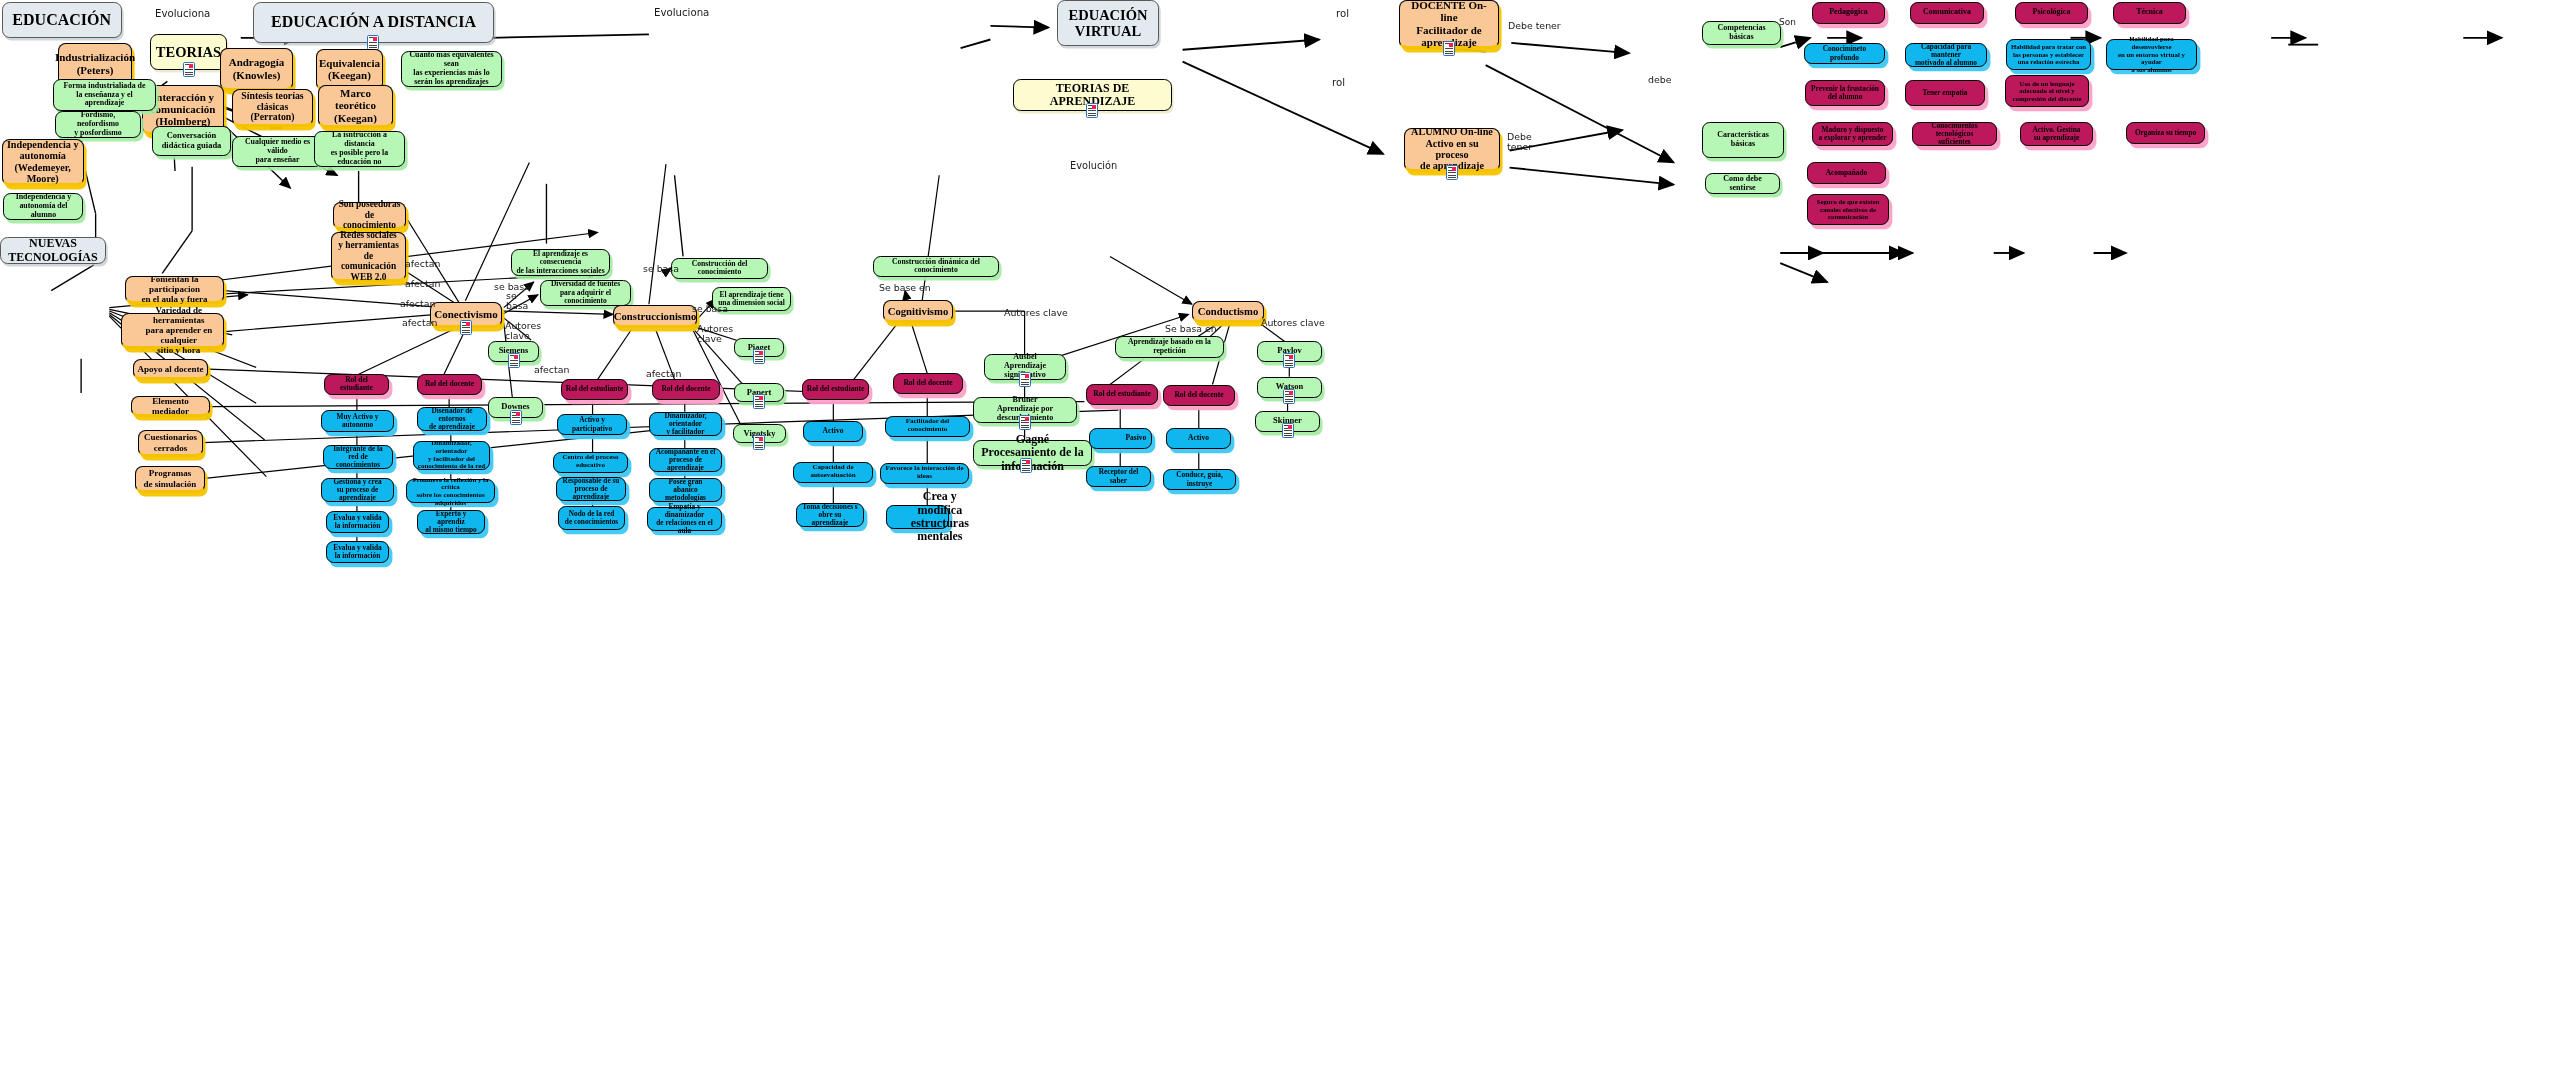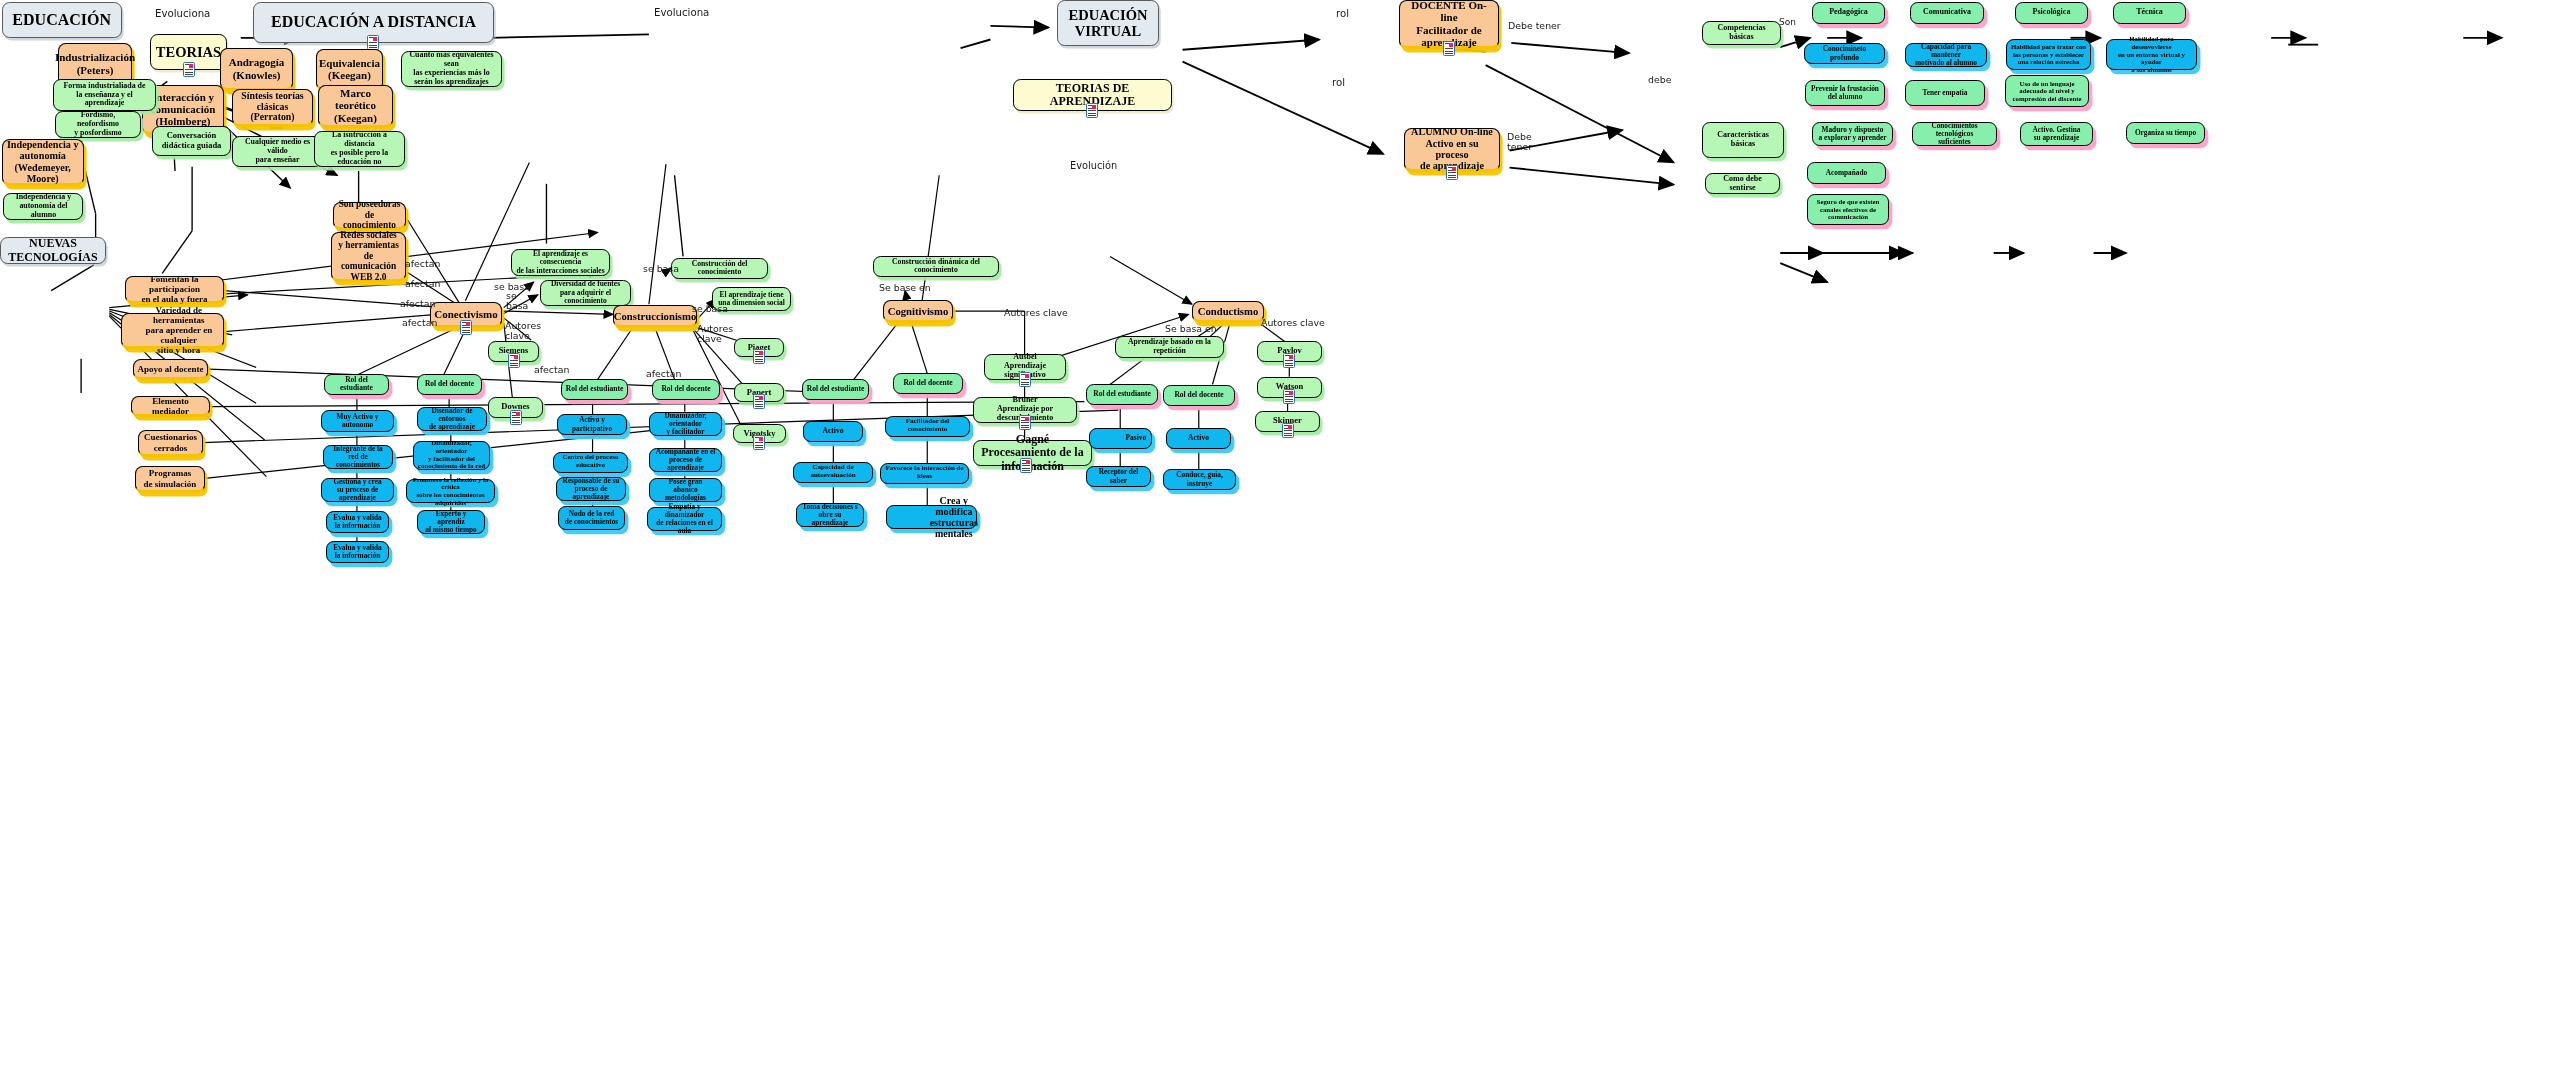--- a/index.html
+++ b/index.html
@@ -8,21 +8,21 @@
   svg.links{position:absolute;left:0;top:0;width:2576px;height:1084px;pointer-events:none;}
   .node{position:absolute;box-sizing:border-box;display:flex;align-items:center;justify-content:center;
         text-align:center;border:1.2px solid #000;border-radius:7.7px;font-weight:bold;color:#000;
         line-height:1.12;padding:1.7px 3.4px;}
   
   .blue   {background:#e2eaef;border-color:#5a5a5a;box-shadow:1.7px 2.6px 0 rgba(170,180,190,.55);}
   .yellow {background:#fdfbd0;border-color:#000;box-shadow:1.7px 2.6px 0 rgba(215,210,140,.45);}
   .orange {background:#fac796;border-color:#000;border-bottom:3.4px solid #f5c200;
            box-shadow:2.6px 3.4px 0 rgba(247,196,0,.95);}
   .green  {background:#b6f7b6;border-color:#000;box-shadow:2.6px 3.4px 0 rgba(160,235,160,.9);}
-  .pink   {background:#86efac;border-color:#000;box-shadow:3.4px 4.3px 0 rgba(255,160,200,.95);}
+  .pink   {background:#be185d;border-color:#000;box-shadow:3.4px 4.3px 0 rgba(255,160,200,.95);}
   .cyan   {background:#10b7ef;border-color:#000;box-shadow:3.4px 4.3px 0 rgba(60,200,245,.95);}
   .lbl{position:absolute;font-family:"DejaVu Sans", sans-serif;font-weight:normal;
        color:#1a1a1a;white-space:pre;line-height:1.05;}
   .rsrc{position:absolute;width:12px;height:14.5px;border:1.4px solid #2f6fb5;border-radius:1.7px;
         background:#fff;box-sizing:border-box;}
   .rsrc:before{content:"";position:absolute;left:0.9px;top:0.9px;right:0.9px;bottom:0.9px;
        background:repeating-linear-gradient(to bottom,#444 0 0.9px,transparent 0.9px 2.6px);}
   .rsrc:after{content:"";position:absolute;right:0.9px;top:0.9px;width:4.3px;height:4.3px;background:#e25; }
 </style>
 </head>
@@ -346,21 +346,21 @@
     <div class="node cyan" style="left: 647px; top: 507px; width: 75px; height: 24px; font-size: 7.3px; white-space: pre-line;">Empatía y dinamizador
 de relaciones en el aula</div>
     <div class="node pink" style="left: 802px; top: 379px; width: 67px; height: 20.5px; font-size: 7.5px; white-space: pre-line;">Rol del estudiante</div>
     <div class="node pink" style="left: 893px; top: 373px; width: 70px; height: 20.5px; font-size: 7.5px; white-space: pre-line;">Rol del docente</div>
     <div class="node cyan" style="left: 803px; top: 421px; width: 60px; height: 21.3px; font-size: 7.5px; white-space: pre-line;">Activo</div>
     <div class="node cyan" style="left: 885px; top: 416px; width: 85px; height: 20.5px; font-size: 7px; white-space: pre-line;">Facilitador del conocimiento</div>
     <div class="node cyan" style="left: 793px; top: 462px; width: 80px; height: 20.5px; font-size: 7px; white-space: pre-line;">Capacidad de autoevaluación</div>
     <div class="node cyan" style="left: 880px; top: 463px; width: 89px; height: 20.5px; font-size: 7px; white-space: pre-line;">Favorece la interacción de ideas</div>
     <div class="node cyan" style="left: 796px; top: 503px; width: 68px; height: 24px; font-size: 7.3px; white-space: pre-line;">Toma decisiones s
 obre su aprendizaje</div>
-    <div class="node cyan" style="left: 886px; top: 505px; width: 91px; height: 24px; font-size: 10px; white-space: pre-line; padding-left: 48px;">Crea y modifica
+    <div class="node cyan" style="left: 886px; top: 505px; width: 63px; height: 24px; font-size: 12px; white-space: pre-line; padding-left: 48px;">Crea y modifica
 estructuras mentales</div>
     <div class="node pink" style="left: 1086px; top: 384px; width: 72px; height: 21.3px; font-size: 7.5px; white-space: pre-line;">Rol del estudiante</div>
     <div class="node pink" style="left: 1163px; top: 385px; width: 72px; height: 21.3px; font-size: 7.5px; white-space: pre-line;">Rol del docente</div>
     <div class="node cyan" style="left: 1089px; top: 428px; width: 63px; height: 21.3px; font-size: 7.5px; white-space: pre-line; padding-left: 34px;">Pasivo</div>
     <div class="node cyan" style="left: 1166px; top: 428px; width: 65px; height: 21.3px; font-size: 7.5px; white-space: pre-line;">Activo</div>
     <div class="node cyan" style="left: 1086px; top: 466px; width: 65px; height: 21.3px; font-size: 7.3px; white-space: pre-line;">Receptor del saber</div>
     <div class="node cyan" style="left: 1163px; top: 469px; width: 73px; height: 21.3px; font-size: 7.3px; white-space: pre-line;">Conduce, guia, instruye</div>
     <div class="lbl" style="left: 155px; top: 9.4px; font-size: 10.2px;">Evoluciona</div>
     <div class="lbl" style="left: 654px; top: 7.7px; font-size: 10.2px;">Evoluciona</div>
     <div class="lbl" style="left: 1336px; top: 9.4px; font-size: 10.2px;">rol</div>

